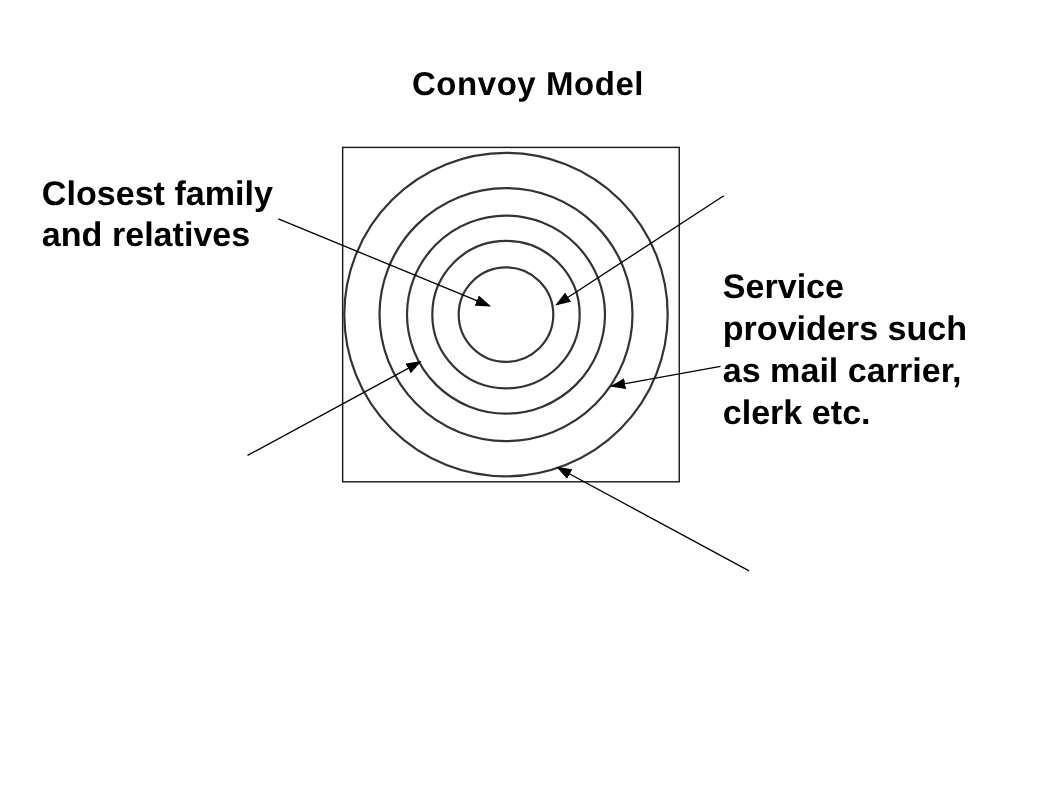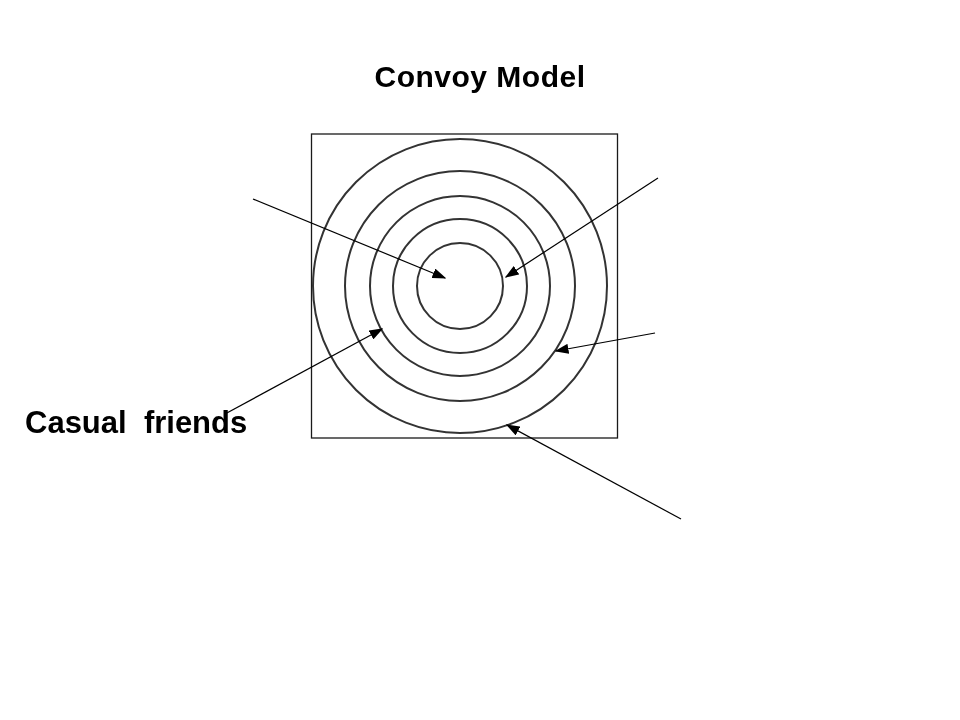--- a/index.html
+++ b/index.html
@@ -75,19 +75,24 @@
       <line x1="253" y1="199" x2="445" y2="278" marker-end="url(#arrowhead)"></line>
       <line x1="658" y1="178" x2="506" y2="277" marker-end="url(#arrowhead)"></line>
       <line x1="655" y1="333" x2="556" y2="351" marker-end="url(#arrowhead)"></line>
       <line x1="225" y1="414" x2="382" y2="329" marker-end="url(#arrowhead)"></line>
       <line x1="681" y1="519" x2="507" y2="425" marker-end="url(#arrowhead)"></line>
     </g>
   </svg>
 
   <div class="title">Convoy Model</div>
 
-
-  <div class="label" id="label-casual-friends">Casual  friends</div>
+  <div class="label" id="label-closest-family">Closest family
+and relatives</div>
 
 
+
+  <div class="label" id="label-service-providers">Service
+providers such
+as mail carrier,
+clerk etc.</div>
 
 
 </div>
 
 </body></html>

